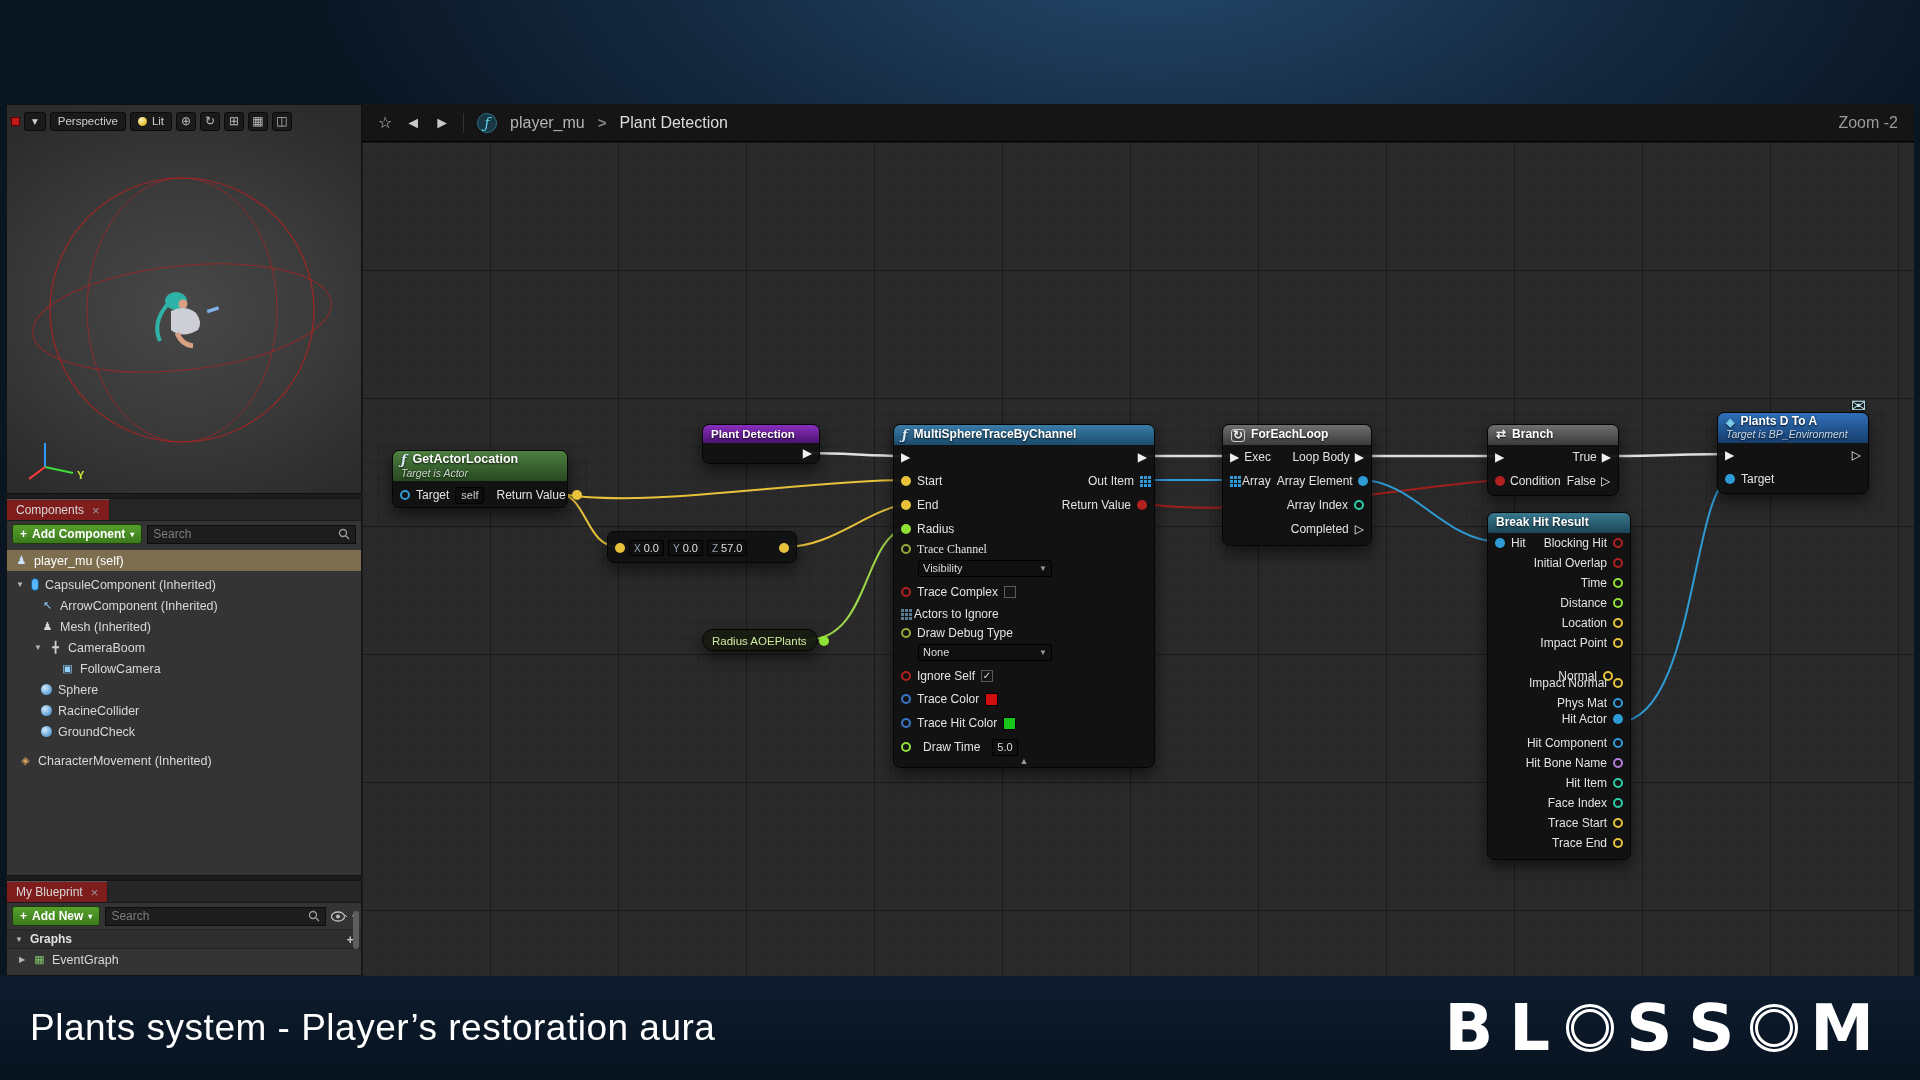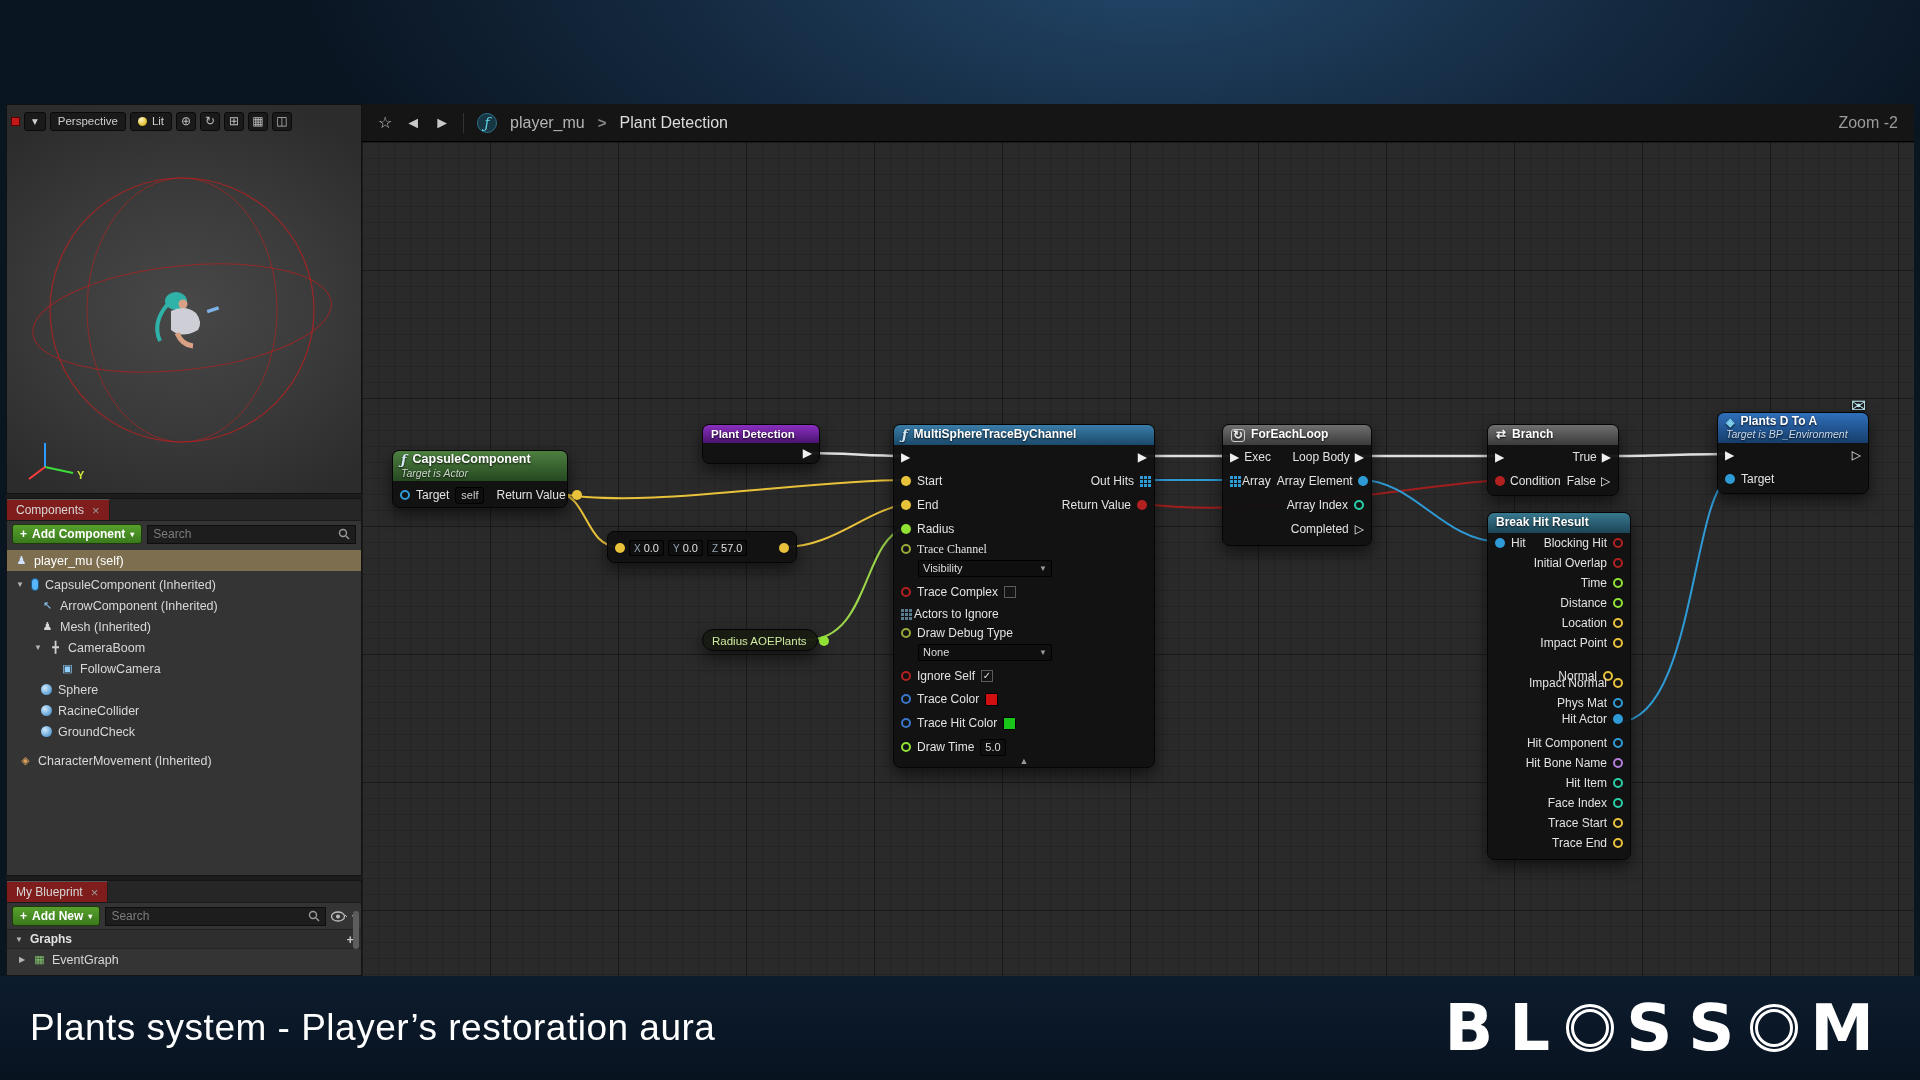--- a/index.html
+++ b/index.html
@@ -313,21 +313,21 @@
       <path d="M998,338 C1052,338 1080,398 1137,400" stroke="#2f9bd6" stroke-width="2" fill="none"></path>
       <path d="M1245,314 C1292,314 1325,312 1367,312" stroke="#e0e0e0" stroke-width="2.5" fill="none"></path>
       <path d="M1257,580 C1332,578 1330,352 1367,336" stroke="#2f9bd6" stroke-width="2" fill="none"></path>
     </svg>
 
 
     <div class="node" style="left:30px; top:308px; width:176px; height:58px;">
       <div class="nhead h-green" style="height:30px;">
         <div class="nh1">
             <span class="fnico">ƒ</span>
-            <span style="font-size:12.5px;">CapsuleComponent</span>
+            <span style="font-size:12.5px;">GetActorLocation</span>
           </div>
         <div class="nh-sub">Target is Actor</div>
       </div>
       <div class="row" style="top:32px; left:7px; right:7px; height:24px;">
         <span class="p h-bluep"></span>
         <span class="plabel">Target</span>
         <span class="chip">self</span>
         <span style="flex:1"></span>
         <span class="plabel">Return Value</span>
         <span class="p f-yellow"></span>
@@ -434,30 +434,30 @@
       <div class="row" style="top:262px; left:7px; height:24px;">
           <span class="p h-structp"></span>
           <span class="plabel">Trace Color</span>
           <span class="swatch" style="background:#d10f0f;"></span>
         </div>
       <div class="row" style="top:286px; left:7px; height:24px;">
           <span class="p h-structp"></span>
           <span class="plabel">Trace Hit Color</span>
           <span class="swatch" style="background:#19c519;"></span>
         </div>
-      <div class="row" style="top:310px; left:7px; height:24px;">
+      <div class="row" style="top:310px; left:7px; height:24px;gap:12px;">
           <span class="p h-greenp"></span>
           <span class="plabel">Draw Time</span>
           <span class="field">5.0</span>
         </div>
       <div class="row row-out" style="top:20px; right:7px; height:24px;">
           <span class="pexec">▶</span>
         </div>
       <div class="row row-out" style="top:44px; right:7px; height:24px;">
-          <span class="plabel">Out Hits</span>
+          <span class="plabel">Out Item</span>
           <span class="pin-grid"></span>
         </div>
       <div class="row row-out" style="top:68px; right:7px; height:24px;">
           <span class="plabel">Return Value</span>
           <span class="p f-red"></span>
         </div>
       <span class="collapse-arrow">▲</span>
     </div>
 
     <div class="node" style="left:860px; top:282px; width:150px; height:122px;">

